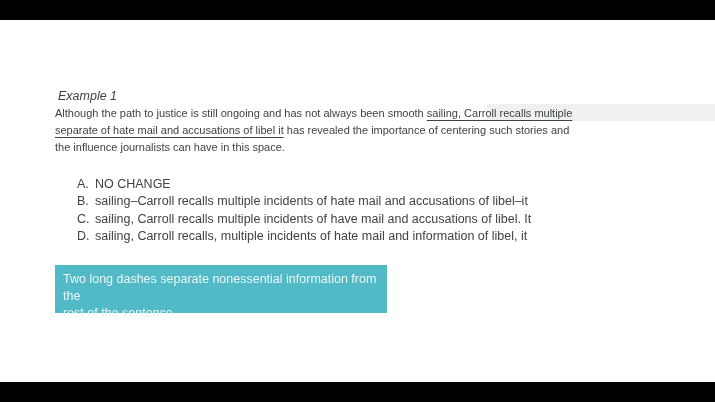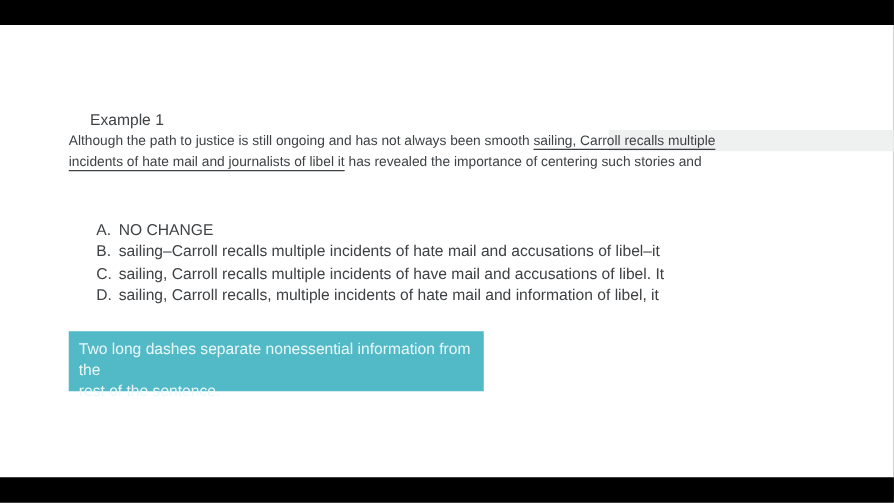--- a/index.html
+++ b/index.html
@@ -23,23 +23,24 @@
     width: 715px; height: 362px;
     background: var(--slide-bg, #fff);
   }
   .highlight-band {
     position: absolute;
     left: 487px; top: 84px;   
     width: 228px; height: 17px;
     background: var(--highlight-band, #eff1f1);
   }
   .heading {
-    position: absolute; left: 72px; top: 68px;
+    position: absolute; left: 58px; top: 68px;
     font-size: 12.5px; line-height: 17px;
     color: var(--body-text, #3f4245);
+    font-style: italic;
   }
   .paragraph {
     position: absolute; left: 55px; top: 85px;
     width: 640px;
     font-size: 11px; line-height: 17px;
     color: var(--body-text, #3f4245);
     white-space: nowrap;
   }
   .paragraph .u {
     text-decoration: underline;
@@ -66,21 +67,22 @@
 </head>
 <body style="--letterbox: #000000; --slide-bg: #ffffff; --body-text: #3f4245; --highlight-band: #eff1f1; --callout-bg: #52b9c6; --callout-text: #eaf8f9;">
 
 <div class="letterbox top"></div>
 
 <div class="slide">
   <div class="highlight-band"></div>
   <div class="heading">Example 1</div>
   <div class="paragraph">
       <div><span>Although the path to justice is still ongoing and has not always been smooth </span><span class="u">sailing, Carroll recalls multiple</span></div>
-      <div><span class="u">incidents of hate mail and journalists of libel it</span><span> has revealed the importance of centering such stories and</span></div>
+      <div><span class="u">separate of hate mail and accusations of libel it</span><span> has revealed the importance of centering such stories and</span></div>
+      <div><span>the influence journalists can have in this space.</span></div>
     </div>
   <div class="options">
       <div class="option-row">
         <span class="option-letter">A.</span>
         <span>NO CHANGE</span>
       </div>
       <div class="option-row">
         <span class="option-letter">B.</span>
         <span>sailing–Carroll recalls multiple incidents of hate mail and accusations of libel–it</span>
       </div>

